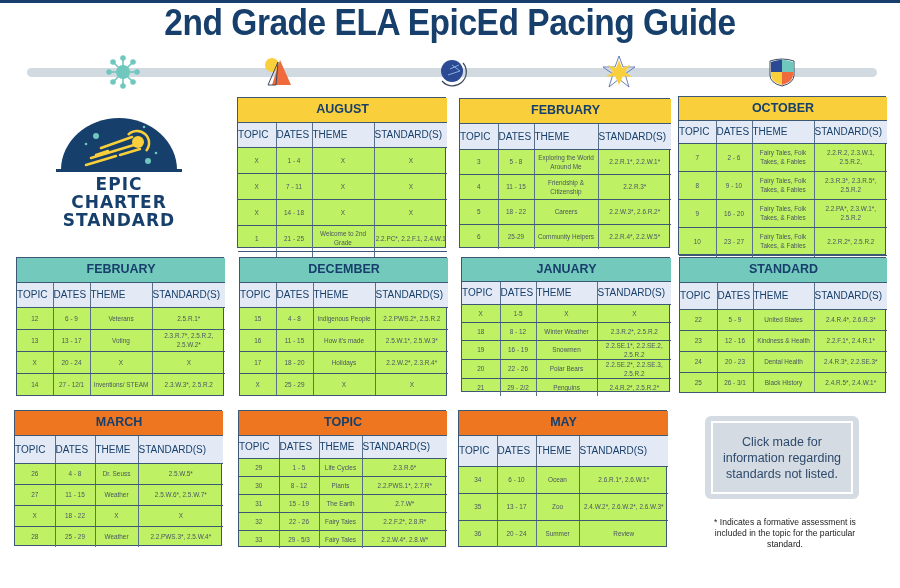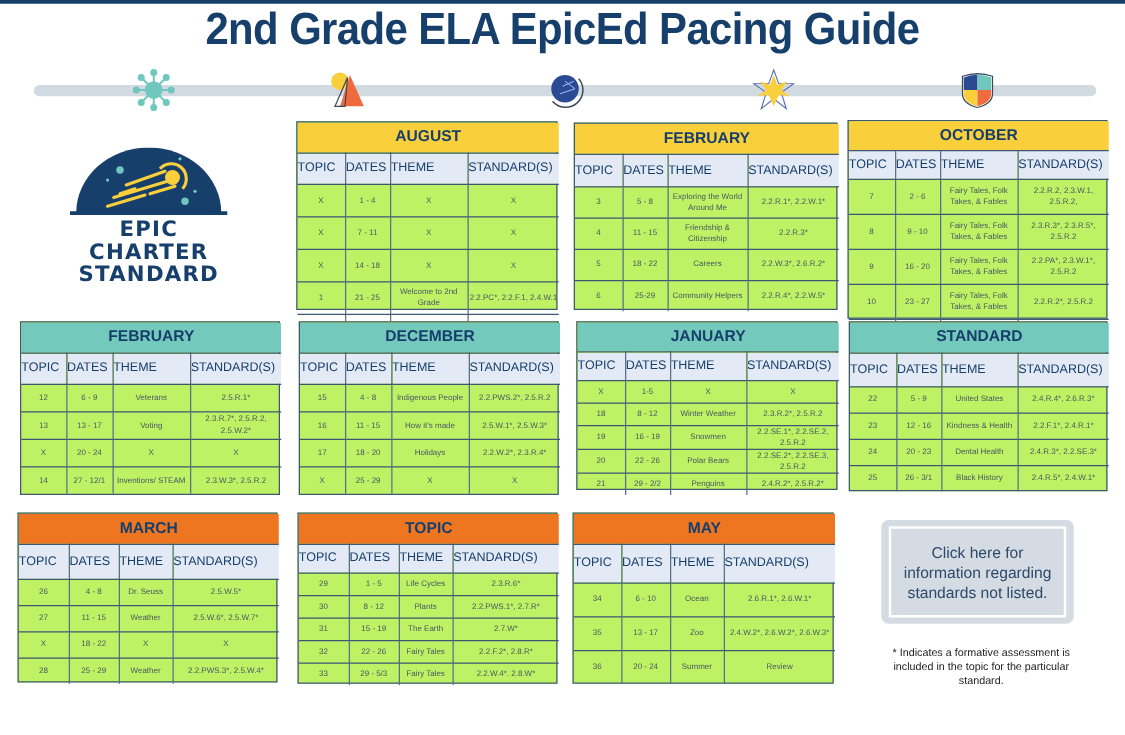--- a/index.html
+++ b/index.html
@@ -611,15 +611,15 @@
           <td style="height:27px">36</td>
           <td style="height:27px">20 - 24</td>
           <td style="height:27px">Summer</td>
           <td style="height:27px">Review</td>
         </tr>
       </tbody>
     </table>
   </div>
 
 <div class="info-box">
-  <div class="info-inner">Click here for information regarding standards not listed.</div>
+  <div class="info-inner">Click made for information regarding standards not listed.</div>
 </div>
 <div class="footnote">* Indicates a formative assessment is included in the topic for the particular standard.</div>
 
 </body></html>

